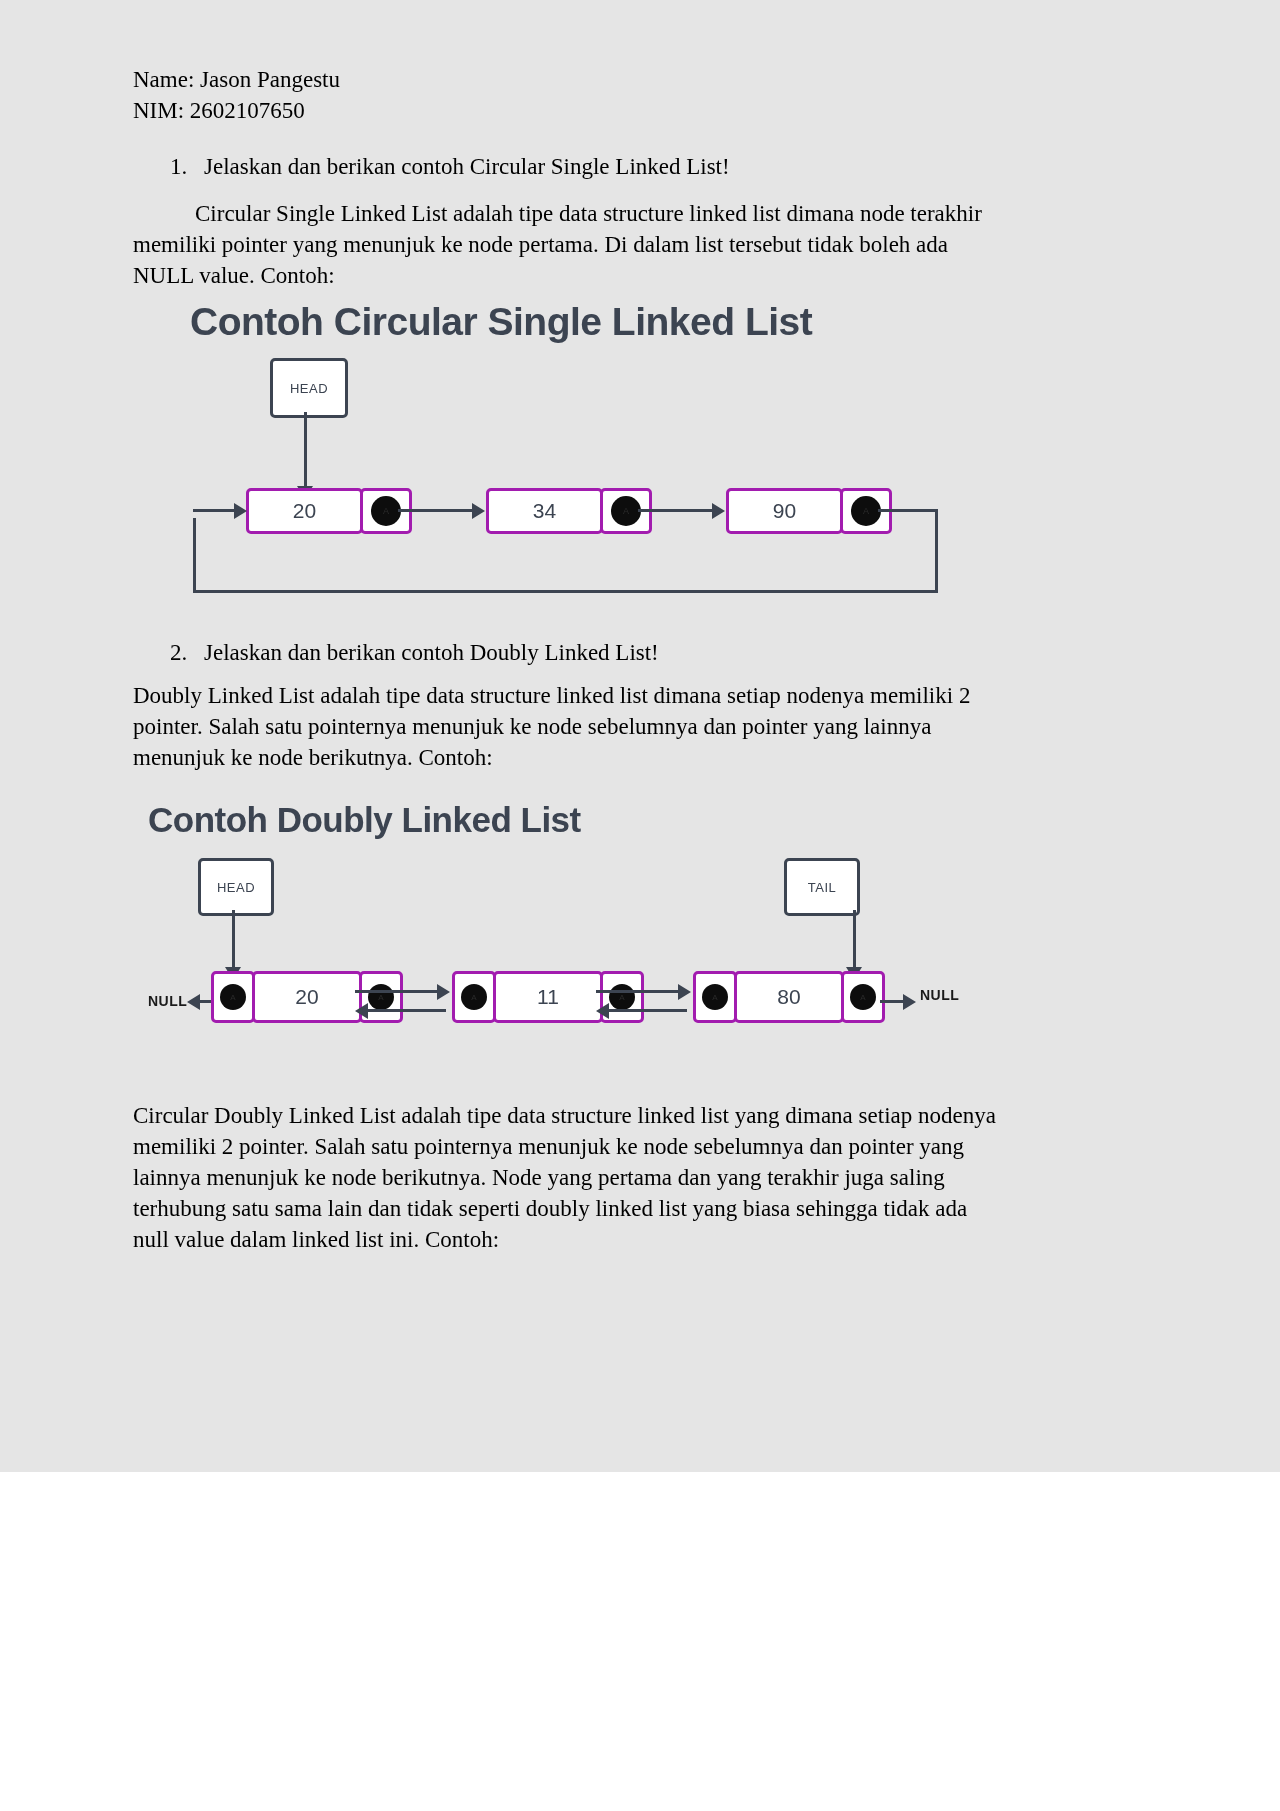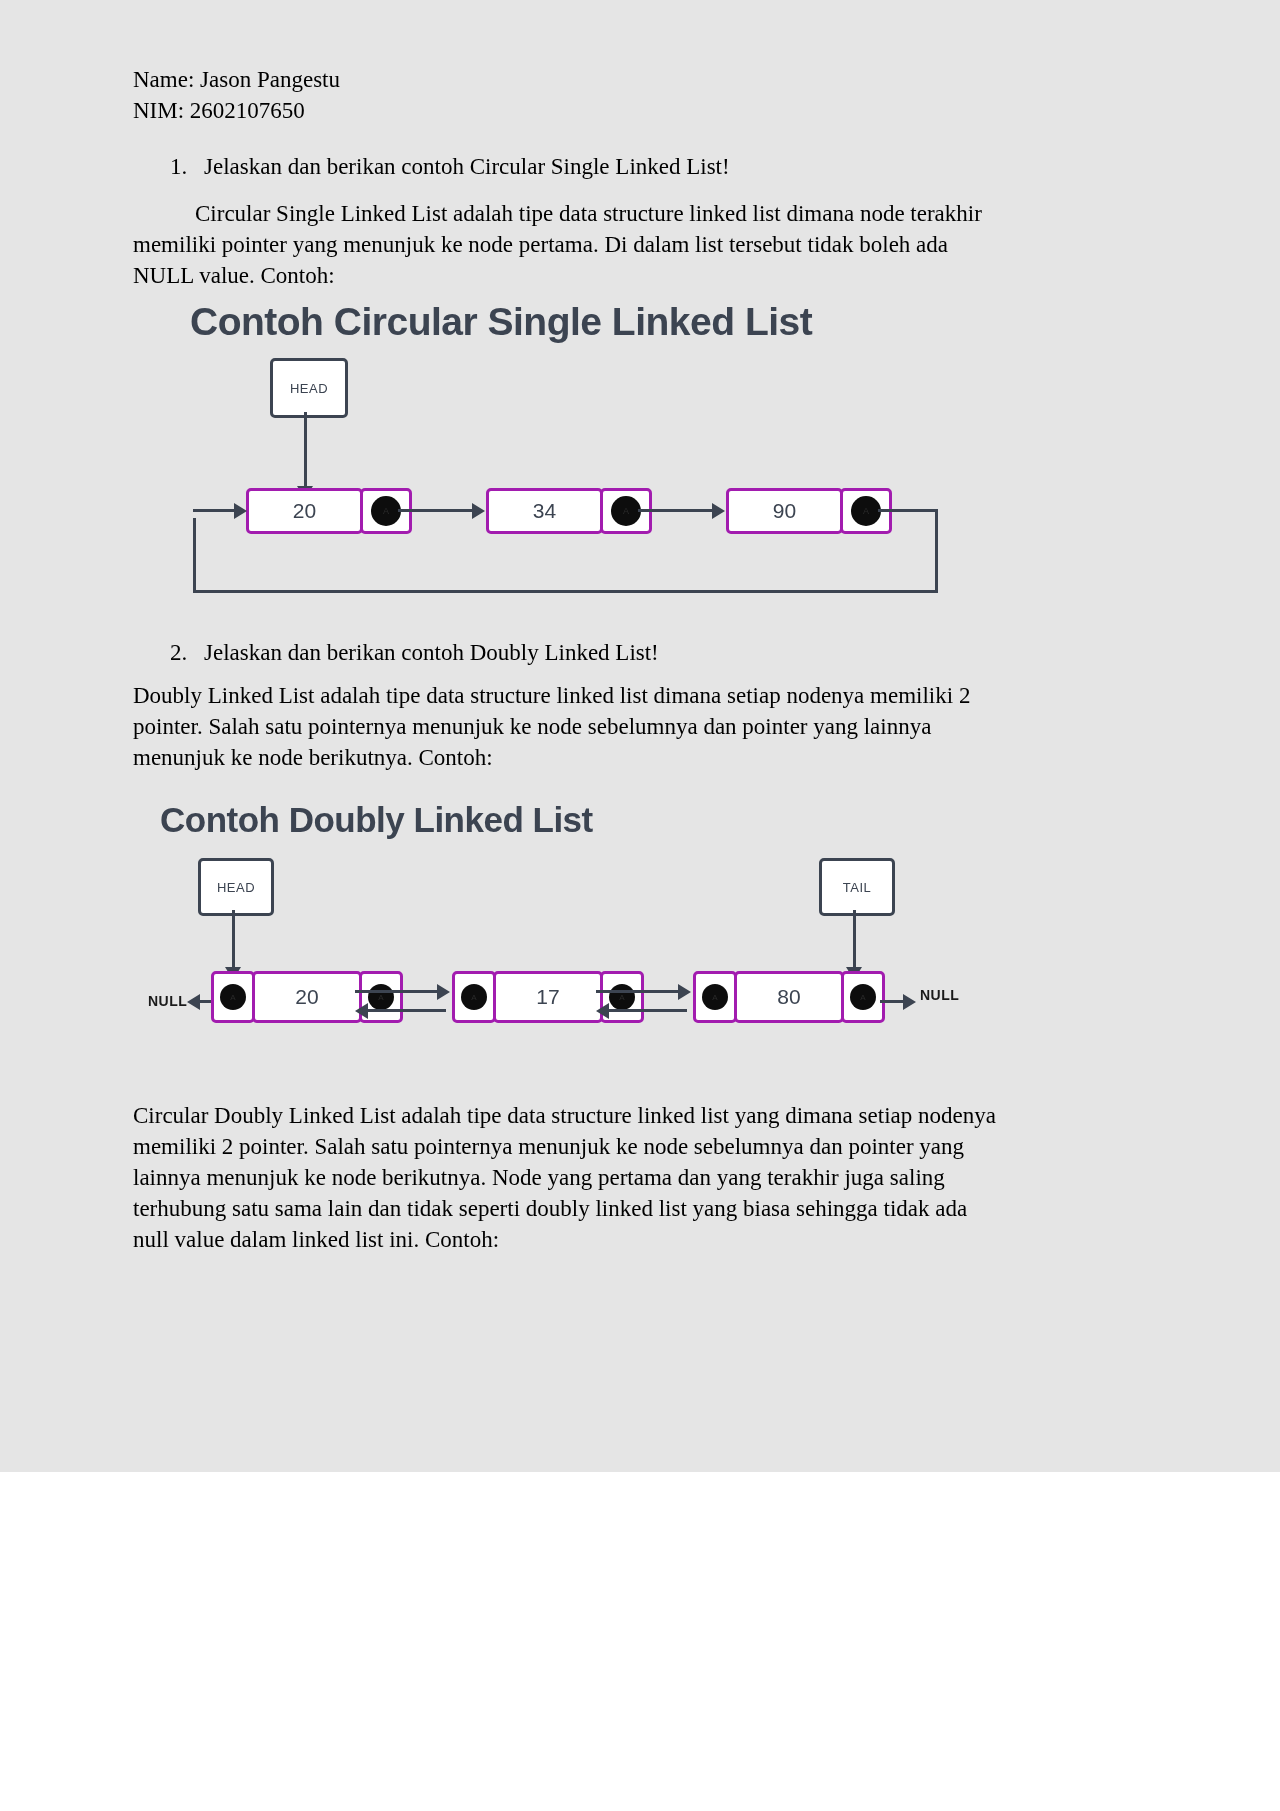--- a/index.html
+++ b/index.html
@@ -149,29 +149,29 @@
   <div class="qitem" style="top:638px;">
     <span class="qnum">2.</span><span>Jelaskan dan berikan contoh Doubly Linked List!</span>
   </div>
 
   <div class="para" style="top:680px; width:870px;">
     <span>Doubly Linked List adalah tipe data structure linked list dimana setiap nodenya memiliki 2 pointer. Salah satu pointernya menunjuk ke node sebelumnya dan pointer yang lainnya menunjuk ke node berikutnya. Contoh:</span>
   </div>
 
   <div class="fig" style="left:0; top:795px; width:1280px; height:250px;">
 
-    <div class="figtitle" style="left:160px; top:5px; font-size:35px;">Contoh Doubly Linked List</div>
+    <div class="figtitle" style="left:148px; top:5px; font-size:35px;">Contoh Doubly Linked List</div>
 
     <div class="refbox" style="left:198px; top:63px; width:70px; height:52px;">
       <span>HEAD</span>
     </div>
     <div class="vline" style="left:232px; top:115px; height:62px;"></div>
     <div class="arrowhead ah-down" style="left:225px; top:172px;"></div>
 
-    <div class="refbox" style="left:819px; top:63px; width:70px; height:52px;">
+    <div class="refbox" style="left:784px; top:63px; width:70px; height:52px;">
       <span>TAIL</span>
     </div>
     <div class="vline" style="left:853px; top:115px; height:62px;"></div>
     <div class="arrowhead ah-down" style="left:846px; top:172px;"></div>
 
     <div class="nulllabel" style="left:148px; top:198px;">NULL</div>
     <div class="hline" style="left:192px; top:205px; width:28px;"></div>
     <div class="arrowhead ah-left" style="left:187px; top:199px;"></div>
 
     <div class="node" style="left:211px; top:176px;">
@@ -187,21 +187,21 @@
     <div class="hline" style="left:355px; top:195px; width:86px;"></div>
     <div class="arrowhead ah-right" style="left:437px; top:189px;"></div>
 
     <div class="hline" style="left:360px; top:214px; width:86px;"></div>
     <div class="arrowhead ah-left" style="left:355px; top:208px;"></div>
 
     <div class="node" style="left:452px; top:176px;">
       <div class="cell ptr" style="width:44px; height:52px;">
         <span class="dot sm">A</span>
       </div>
-      <div class="cell val" style="width:110px; height:52px; margin-left:-3px;">17</div>
+      <div class="cell val" style="width:110px; height:52px; margin-left:-3px;">11</div>
       <div class="cell ptr" style="width:44px; height:52px; margin-left:-3px;">
         <span class="dot sm">A</span>
       </div>
     </div>
 
     <div class="hline" style="left:596px; top:195px; width:86px;"></div>
     <div class="arrowhead ah-right" style="left:678px; top:189px;"></div>
 
     <div class="hline" style="left:601px; top:214px; width:86px;"></div>
     <div class="arrowhead ah-left" style="left:596px; top:208px;"></div>

